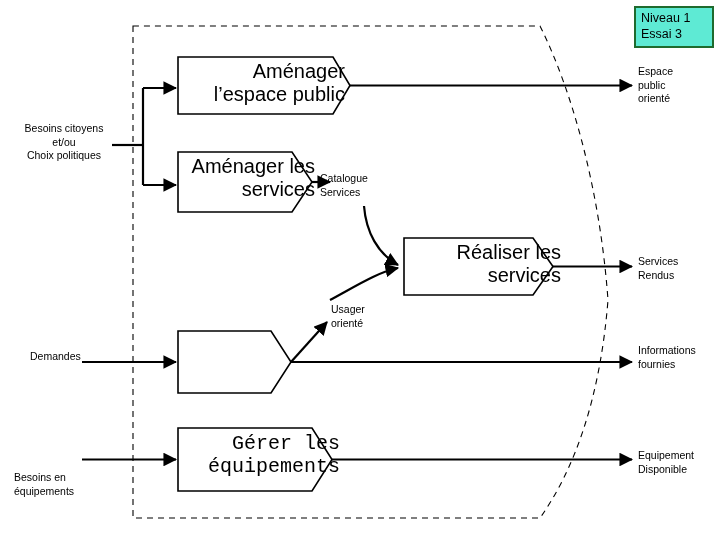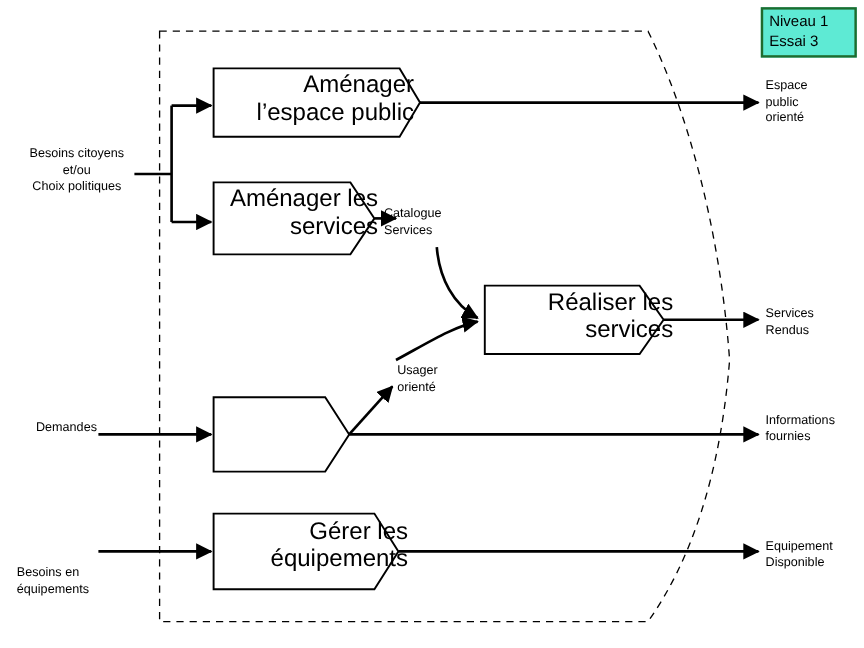--- a/index.html
+++ b/index.html
@@ -116,21 +116,21 @@
   <div class="proc-label" style="left:185px; top:60px; width:160px;">Aménager
 l’espace public</div>
 
   <div class="proc-label" style="left:185px; top:155px; width:130px;">Aménager les
 services</div>
 
   <div class="proc-label" style="left:411px; top:241px; width:150px;">Réaliser les
 services</div>
 
 
-  <div class="proc-label" style="left:185px; top:432px; width:155px;">Gérer les
+  <div class="proc-label" style="left:185px; top:432px; width:155px;font-family:Liberation Mono, monospace;">Gérer les
 équipements</div>
 
   <div class="io-label center" style="left:4px; top:122px; width:120px;">Besoins citoyens
 et/ou
 Choix politiques</div>
 
   <div class="io-label left" style="left:14px; top:350px; width:110px;margin-left:16px;">Demandes</div>
 
   <div class="io-label left" style="left:14px; top:447px; width:110px;margin-top:24px;">Besoins en
 équipements</div>

